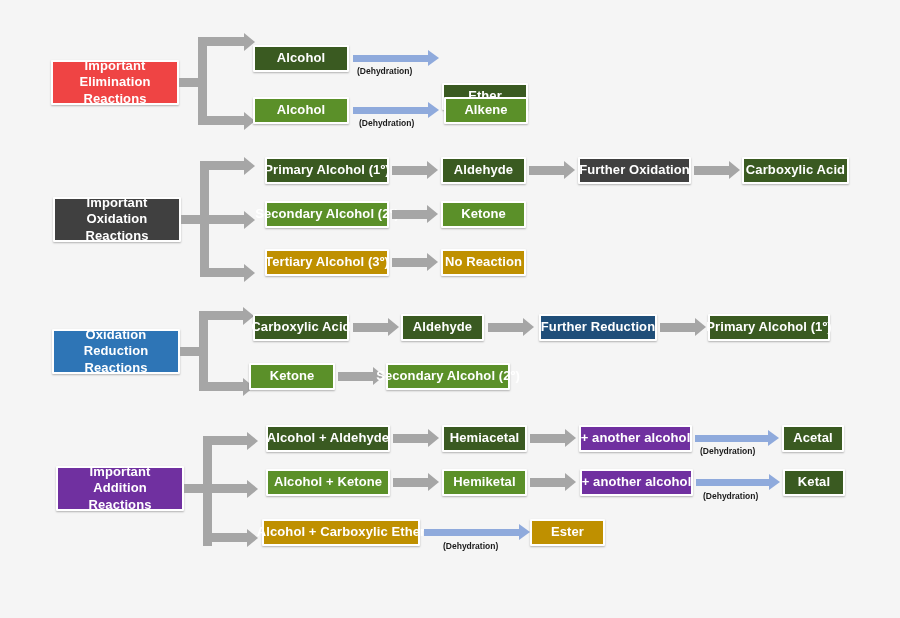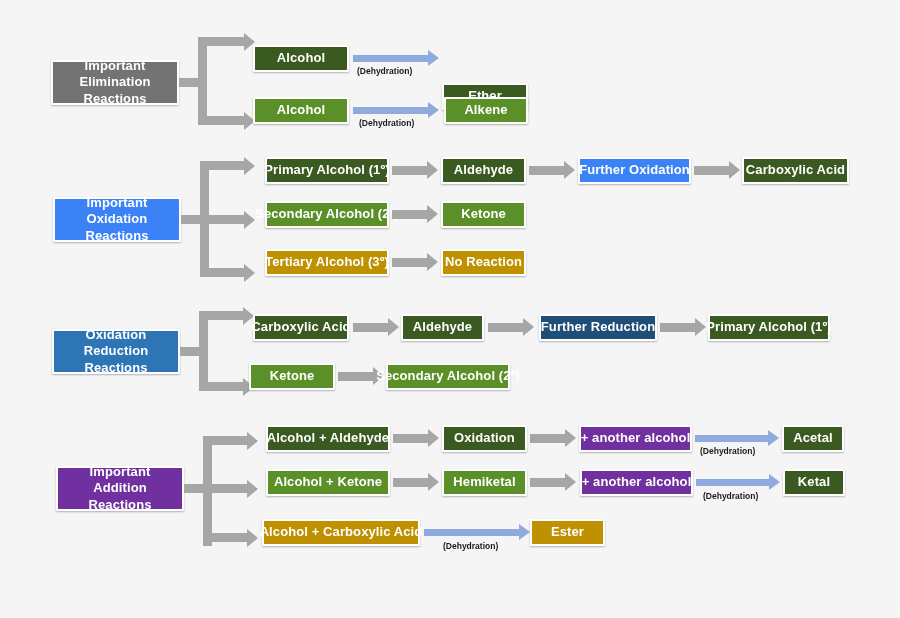--- a/index.html
+++ b/index.html
@@ -24,22 +24,22 @@
     line-height:1.25;
     border:2.5px solid #ffffff;
     border-radius:1px;
     box-shadow:0 1px 2px rgba(0,0,0,0.28);
     padding:1px 4px;
     letter-spacing:0.1px;
     white-space:nowrap;
   }
   .node.multiline{white-space:normal;}
 
-  .c-orange   {background:#737373;}
-  .c-red      {background:#3b82f6;}
+  .c-orange   {background:#ef4444;}
+  .c-red      {background:#404040;}
   .c-blue     {background:#2e75b6;}
   .c-purple   {background:#7030a0;}
   .c-darkgreen{background:#3a5a21;}
   .c-green    {background:#5b9029;}
   .c-gold     {background:#bf9000;}
   .c-darkblue {background:#1f4e79;}
 
   
   .garrow{position:absolute;height:0;}
   .garrow .shaft{
@@ -219,21 +219,21 @@
     <div class="leghead" style="left:63px;top:14px;"></div>
     <div class="leg" style="left:19px;top:67px;width:44px;"></div>
     <div class="leghead" style="left:63px;top:63px;"></div>
   </div>
 
   <div class="node c-darkgreen" style="left:266px;top:425px;width:124px;height:27px;">Alcohol + Aldehyde</div>
   <div class="garrow" style="left:393px;top:438px;width:46px;">
     <div class="shaft" style="width:35px;"></div>
     <div class="head" style="left:35px;"></div>
   </div>
-  <div class="node c-darkgreen" style="left:442px;top:425px;width:85px;height:27px;">Oxidation</div>
+  <div class="node c-darkgreen" style="left:442px;top:425px;width:85px;height:27px;">Hemiacetal</div>
   <div class="garrow" style="left:530px;top:438px;width:46px;">
     <div class="shaft" style="width:35px;"></div>
     <div class="head" style="left:35px;"></div>
   </div>
   <div class="node c-purple" style="left:579px;top:425px;width:113px;height:27px;">+ another alcohol</div>
   <div class="barrow" style="left:695px;top:438px;width:84px;">
     <div class="shaft" style="width:73px;"></div>
     <div class="head" style="left:73px;"></div>
   </div>
   <div class="caption" style="left:700px;top:446px;">(Dehydration)</div>
@@ -250,21 +250,21 @@
     <div class="head" style="left:35px;"></div>
   </div>
   <div class="node c-purple" style="left:580px;top:469px;width:113px;height:27px;">+ another alcohol</div>
   <div class="barrow" style="left:696px;top:482px;width:84px;">
     <div class="shaft" style="width:73px;"></div>
     <div class="head" style="left:73px;"></div>
   </div>
   <div class="caption" style="left:703px;top:491px;">(Dehydration)</div>
   <div class="node c-darkgreen" style="left:783px;top:469px;width:62px;height:27px;">Ketal</div>
 
-  <div class="node c-gold" style="left:262px;top:519px;width:158px;height:27px;">Alcohol + Carboxylic Acid</div>
+  <div class="node c-gold" style="left:262px;top:519px;width:158px;height:27px;">Alcohol + Carboxylic Ether</div>
   <div class="barrow" style="left:424px;top:532px;width:106px;">
     <div class="shaft" style="width:95px;"></div>
     <div class="head" style="left:95px;"></div>
   </div>
   <div class="caption" style="left:443px;top:541px;">(Dehydration)</div>
   <div class="node c-gold" style="left:530px;top:519px;width:75px;height:27px;">Ester</div>
 
 </div>
 
 </body></html>

